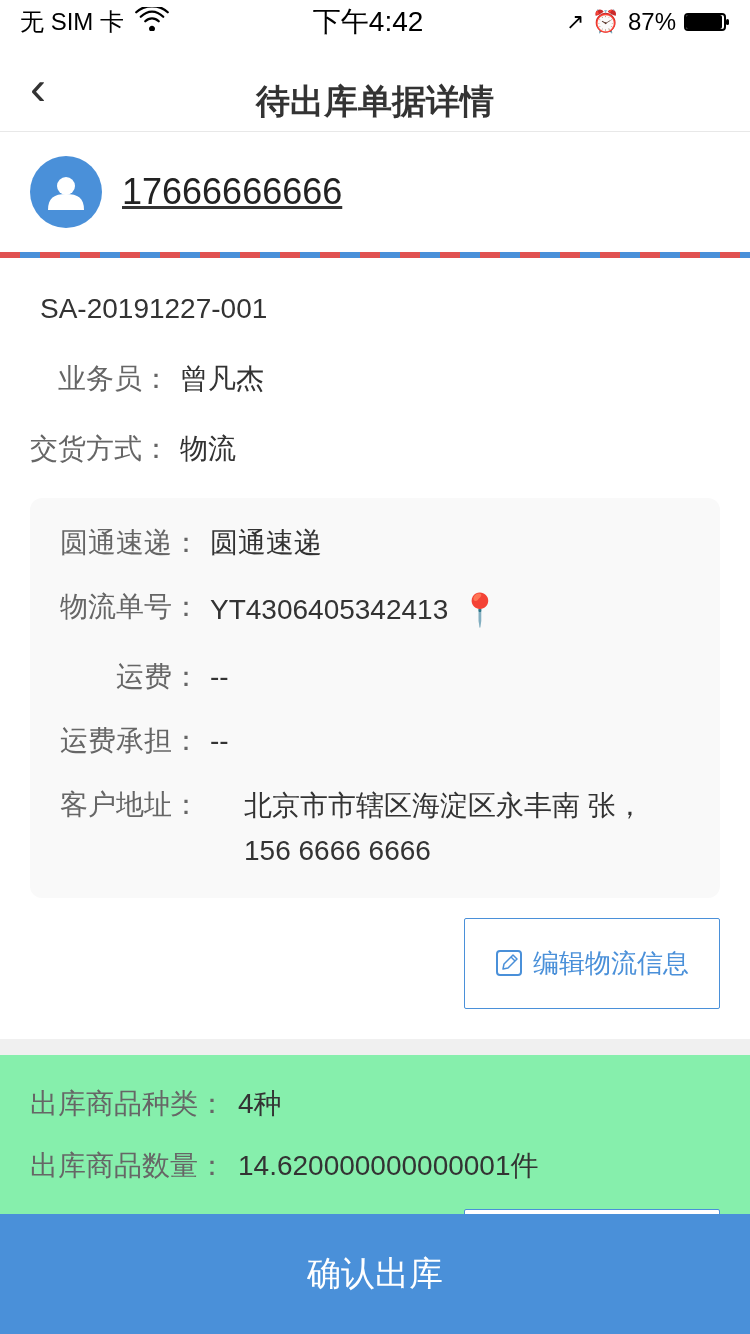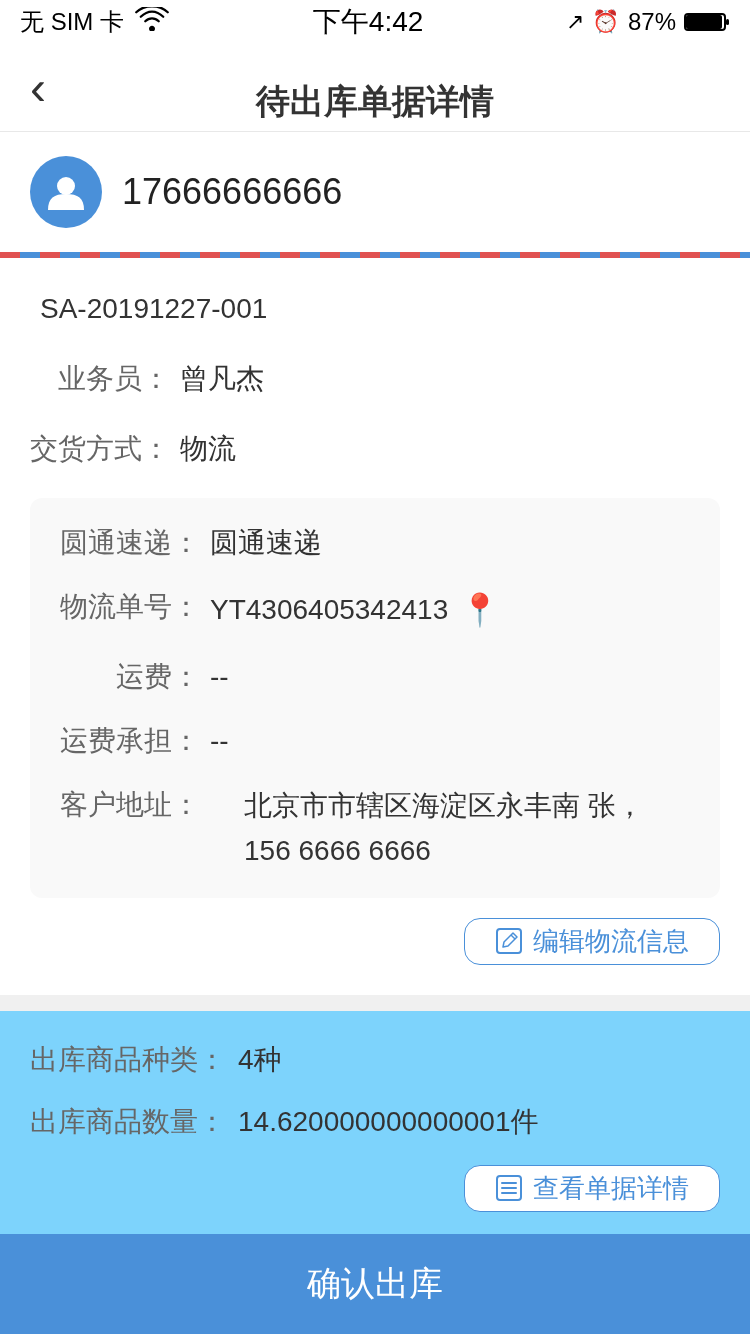--- a/index.html
+++ b/index.html
@@ -62,20 +62,21 @@
       margin-top: 28px;
     }
 
     
     .customer-header {
       background: #fff;
       padding: 24px 30px;
       display: flex;
       align-items: center;
       gap: 20px;
+      text-decoration: underline;
     }
     .customer-avatar {
       width: 72px;
       height: 72px;
       border-radius: 50%;
       background: #4a90d9;
       display: flex;
       align-items: center;
       justify-content: center;
       flex-shrink: 0;
@@ -159,40 +160,40 @@
     }
 
     
     .edit-btn {
       display: flex;
       justify-content: flex-end;
       margin-top: 20px;
     }
     .btn-outline {
       border: 1.5px solid #4a90d9;
-      border-radius: 16px;
+      border-radius: 2px;
       color: #4a90d9;
-      padding: 5px 30px;
+      padding: 27px 30px;
       font-size: 26px;
       background: #fff;
       display: flex;
       align-items: center;
       gap: 10px;
       cursor: pointer;
     }
 
     
     .gray-divider {
       height: 16px;
       background: #f0f0f0;
     }
 
     
     .goods-section {
-      background: #7dd3fc;
+      background: #86efac;
       padding: 30px 30px;
     }
     .goods-info-row {
       display: flex;
       align-items: center;
       margin-bottom: 24px;
       font-size: 28px;
     }
     .goods-label {
       color: #666;
@@ -216,21 +217,21 @@
       background: #f5f5f5;
     }
 
     
     .confirm-btn-bar {
       position: fixed;
       bottom: 0;
       left: 0;
       width: 750px;
       background: #4a90d9;
-      height: 100px;
+      height: 120px;
       display: flex;
       align-items: center;
       justify-content: center;
       cursor: pointer;
     }
     .confirm-btn-text {
       color: #fff;
       font-size: 34px;
       font-weight: 500;
     }

